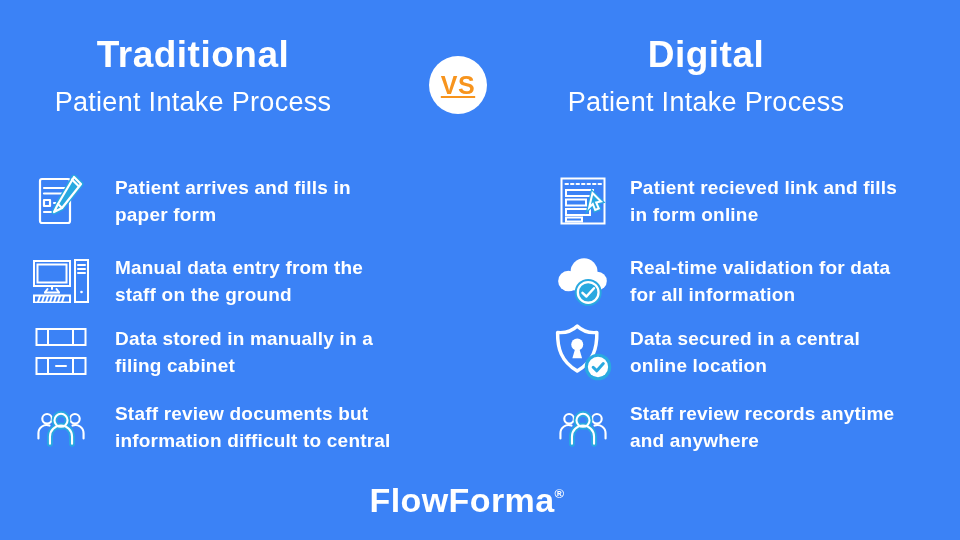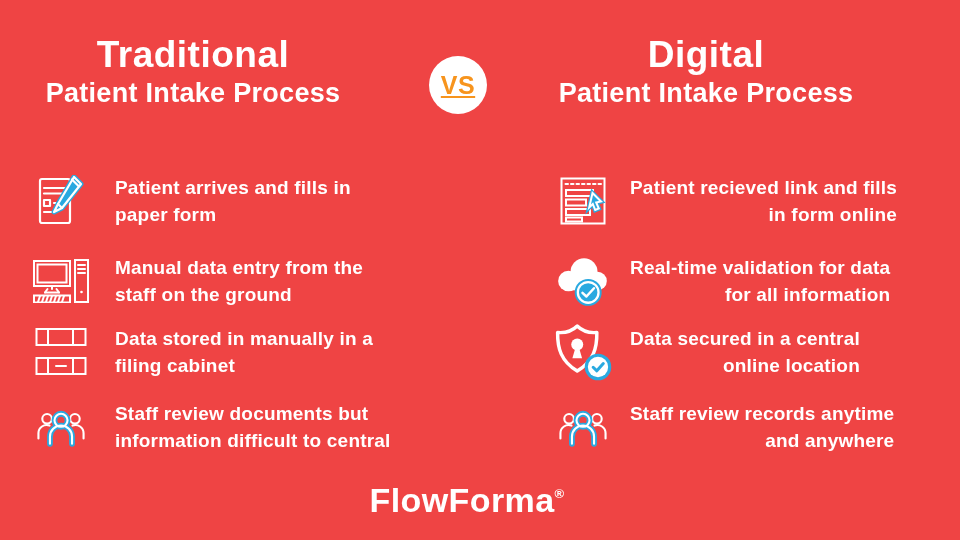--- a/index.html
+++ b/index.html
@@ -1,37 +1,37 @@
 <!DOCTYPE html>
 <html><head>
 <meta charset="utf-8">
 <style>
   html,body { margin:0; padding:0; }
   .canvas {
     position:relative; width:960px; height:540px; overflow:hidden;
-    background:#ef4444; color:#FFFFFF;
+    background:#3b82f6; color:#FFFFFF;
     font-family:"Liberation Sans","DejaVu Sans",sans-serif;
     -webkit-font-smoothing:antialiased;
   }
   .header-block { position:absolute; top:33px; text-align:center; }
   .header-left  { left:8px;   width:370px; }
   .header-right { left:526px; width:360px; }
   .header-title    { font-size:37px; font-weight:700; line-height:44px; letter-spacing:.5px; }
-  .header-subtitle { font-size:27px; font-weight:700; line-height:32px; letter-spacing:.3px; }
+  .header-subtitle { font-size:27px; font-weight:400; line-height:32px; margin-top:9px; letter-spacing:.3px; }
 
   .vs-badge {
     position:absolute; left:429px; top:56px; width:58px; height:58px;
     background:#FFFFFF; border-radius:50%;
     display:flex; align-items:center; justify-content:center;
     color:#F7941D; font-size:25px; font-weight:700; letter-spacing:.5px;text-decoration:underline;
   }
 
   .row { position:absolute; height:64px; display:flex; align-items:center; }
   .row.left  { left:30px; }
-  .row.right { left:552px;text-align:right; }
+  .row.right { left:552px; }
   .row.r1 { top:169px; } .row.r2 { top:249px; } .row.r3 { top:320px; } .row.r4 { top:395px; }
   .icon-box { flex:0 0 62px; width:62px; display:flex; align-items:center; justify-content:center; }
   .row.left  .icon-box { margin-right:23px; }
   .row.right .icon-box { margin-right:16px; }
   .item-text { font-size:19px; font-weight:700; line-height:27.5px; letter-spacing:.2px; white-space:nowrap; }
 
   .logo-row { position:absolute; top:481px; left:0; width:934px; text-align:center;
               font-size:34px; font-weight:700; letter-spacing:.4px; }
   .logo-row sup { font-size:13px; position:relative; top:-2px; font-weight:700; }
 

